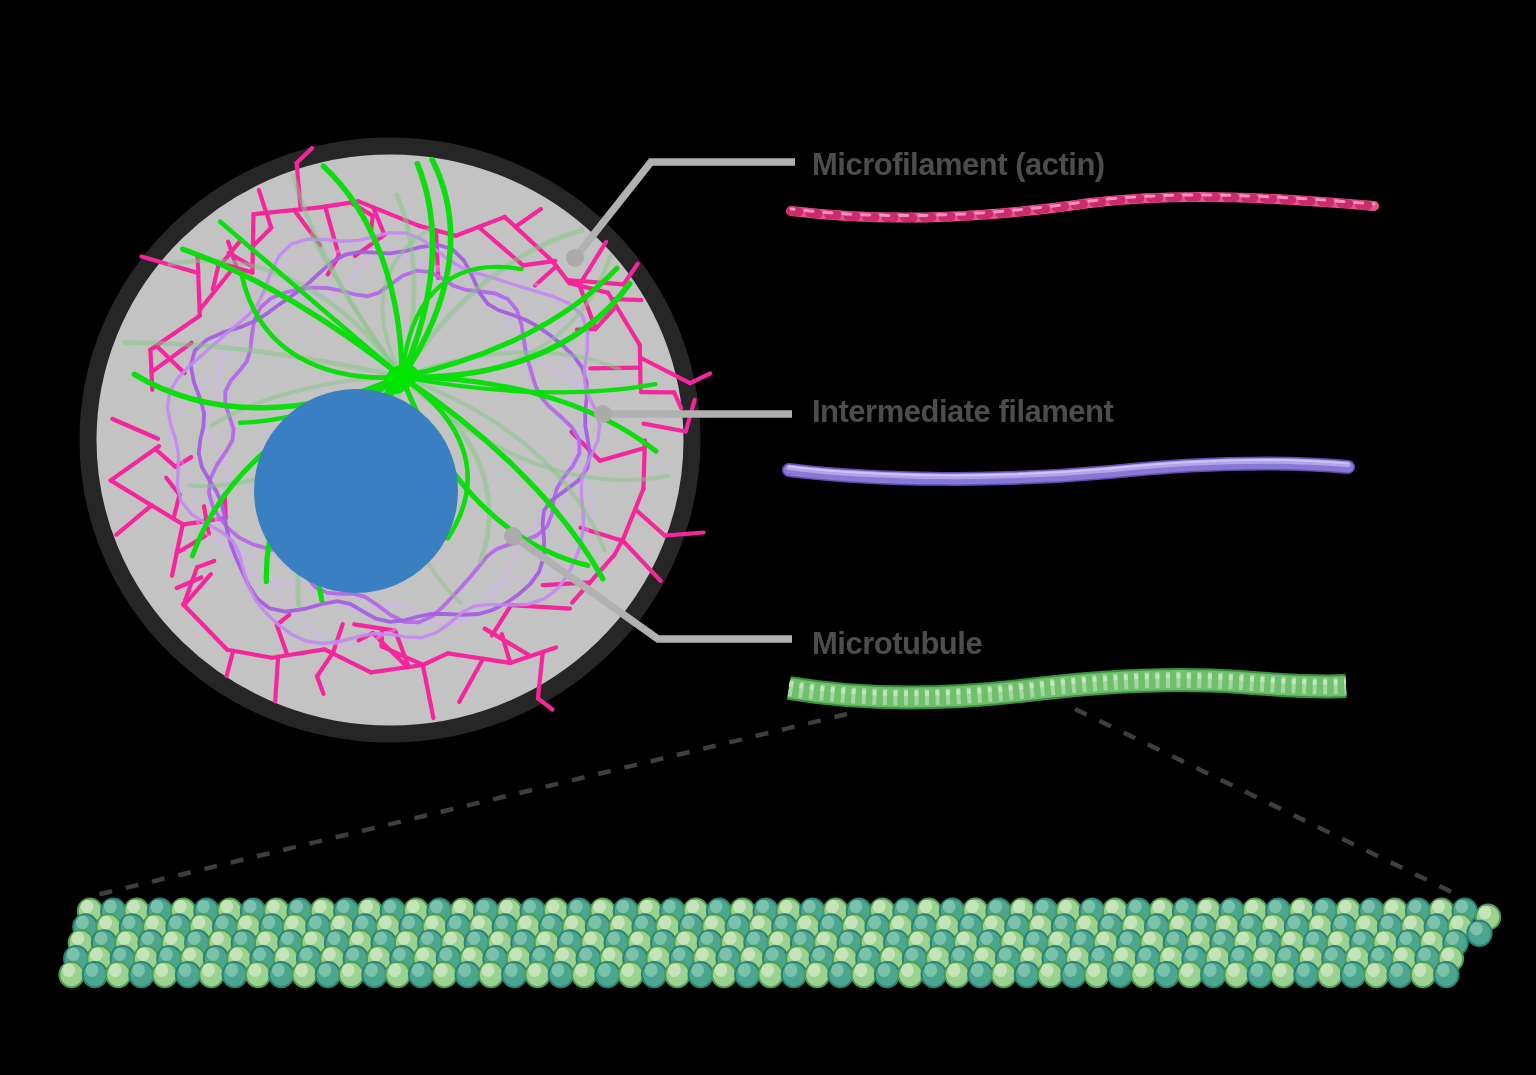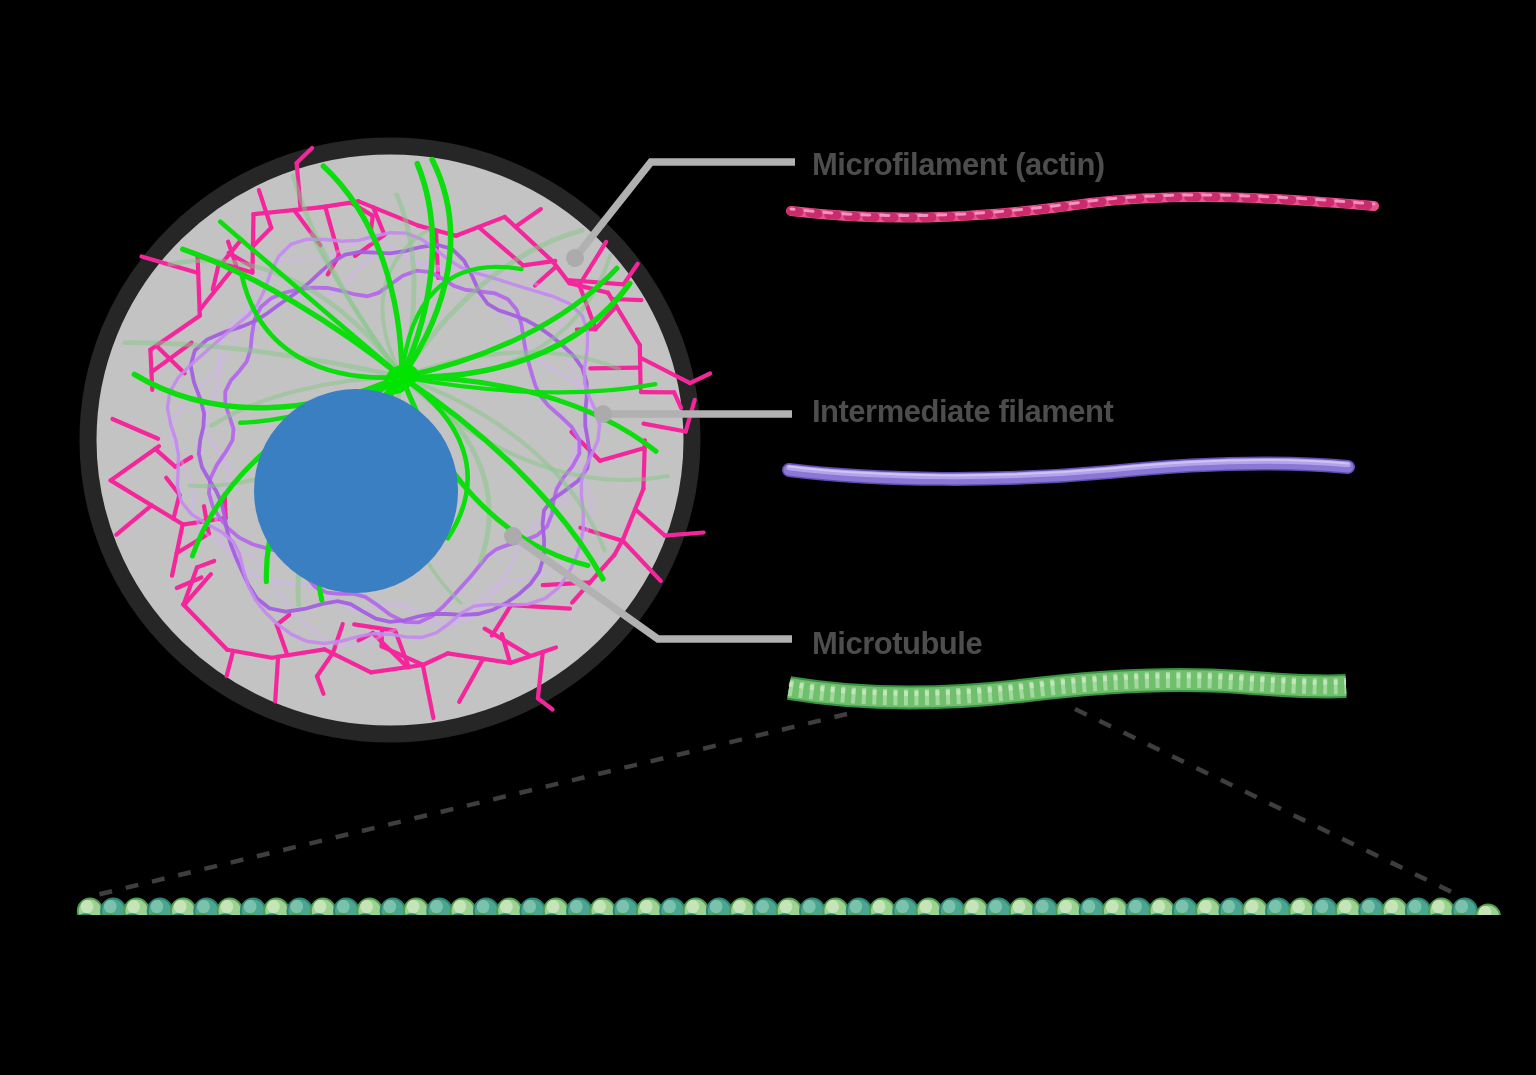--- a/index.html
+++ b/index.html
@@ -1,16 +1,16 @@
 <!DOCTYPE html>
 <html><head>
 <meta charset="utf-8">
 <style>
   html,body{margin:0;padding:0;background:#000;}
-  .stage{width:1536px;height:915px;position:relative;background:#000;overflow:hidden;}
+  .stage{width:1536px;height:1075px;position:relative;background:#000;overflow:hidden;}
   svg{display:block;}
   text.lbl{font-family:"Liberation Sans", sans-serif;font-weight:700;font-size:31px;letter-spacing:-0.5px;}
 </style>
 </head>
 <body>
 
 <div class="stage">
 <svg id="fig" width="1536" height="1075" viewBox="0 0 1536 1075">
 
   <rect id="bg" x="0" y="0" width="1536" height="1075" fill="#000000"></rect>

